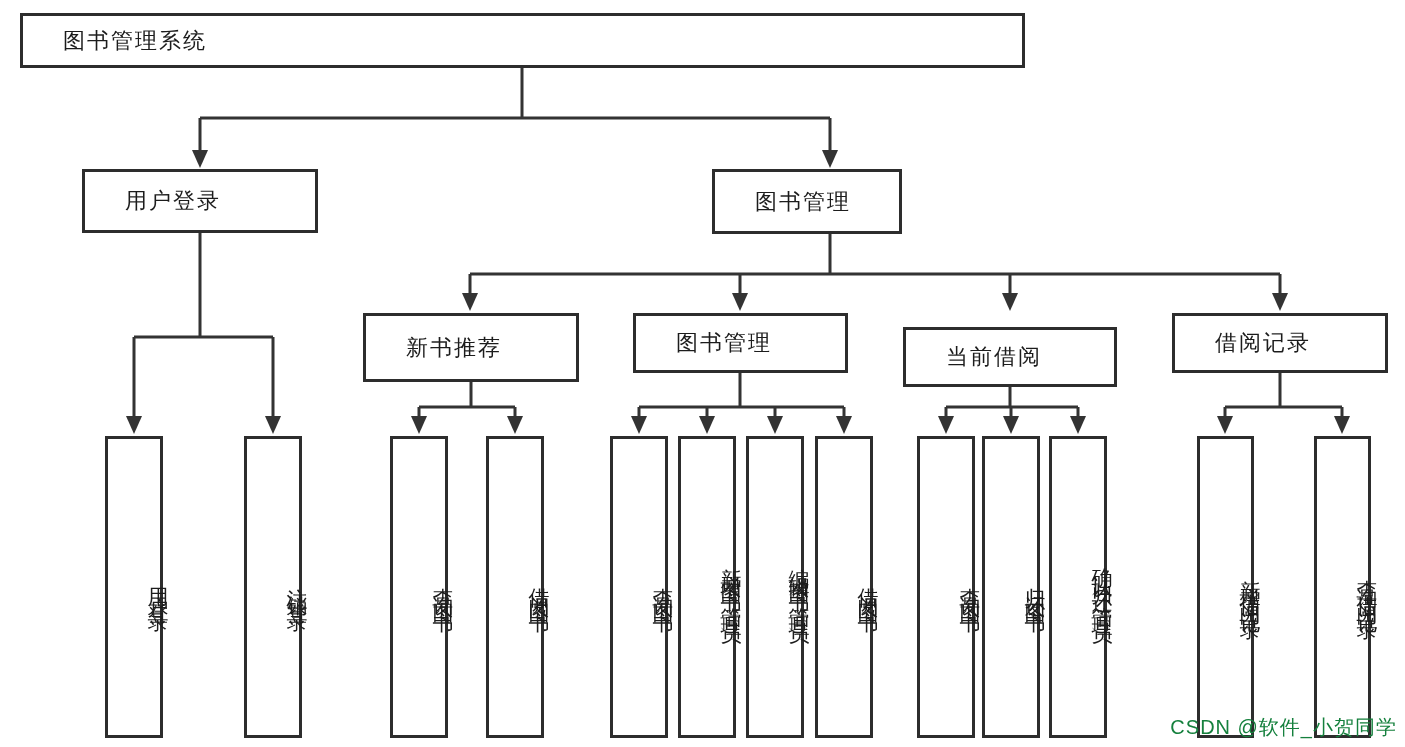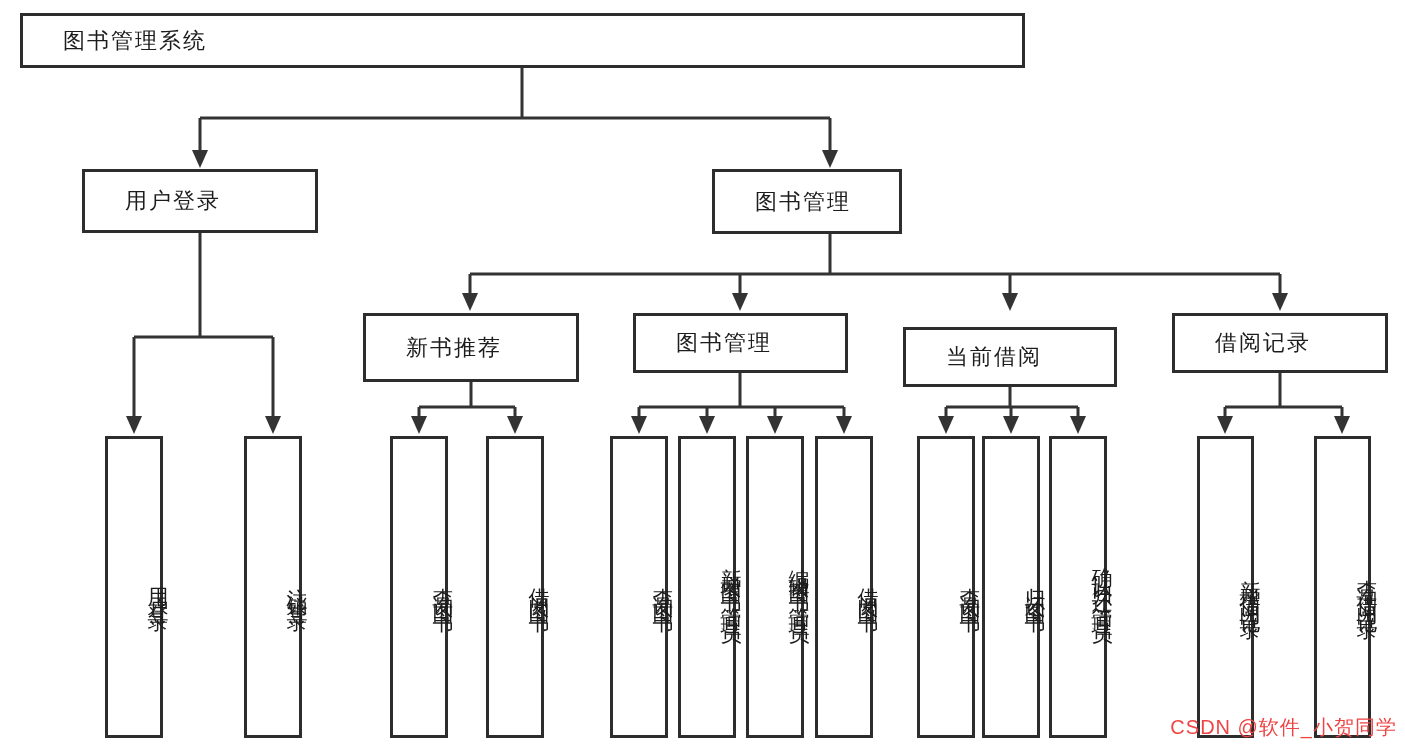--- a/index.html
+++ b/index.html
@@ -33,21 +33,21 @@
     font-size:21px;
     letter-spacing:8px;
     line-height:1;
     white-space:nowrap;
   }
   #watermark{
     position:absolute;
     right:8px;
     top:714px;
     font-size:20px;
-    color:#ef4444;
+    color:#15803d;
     letter-spacing:1px;
     z-index:10;
     white-space:nowrap;
   }
 </style>
 </head>
 <body>
 
 <div id="stage">
 

